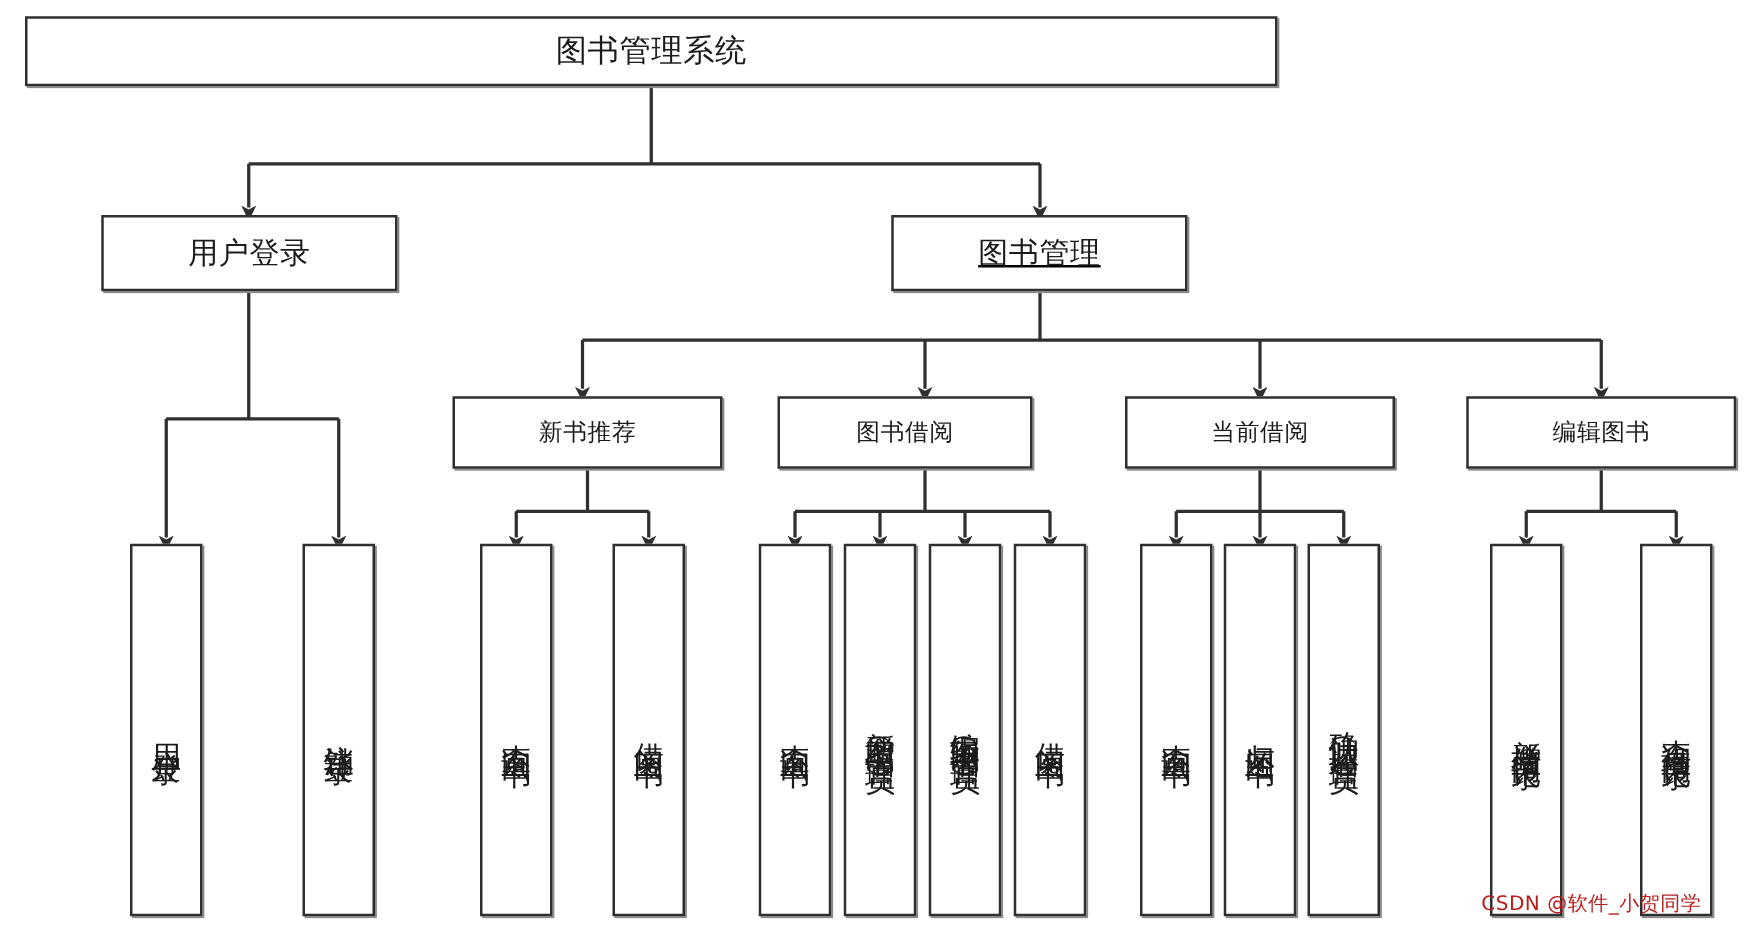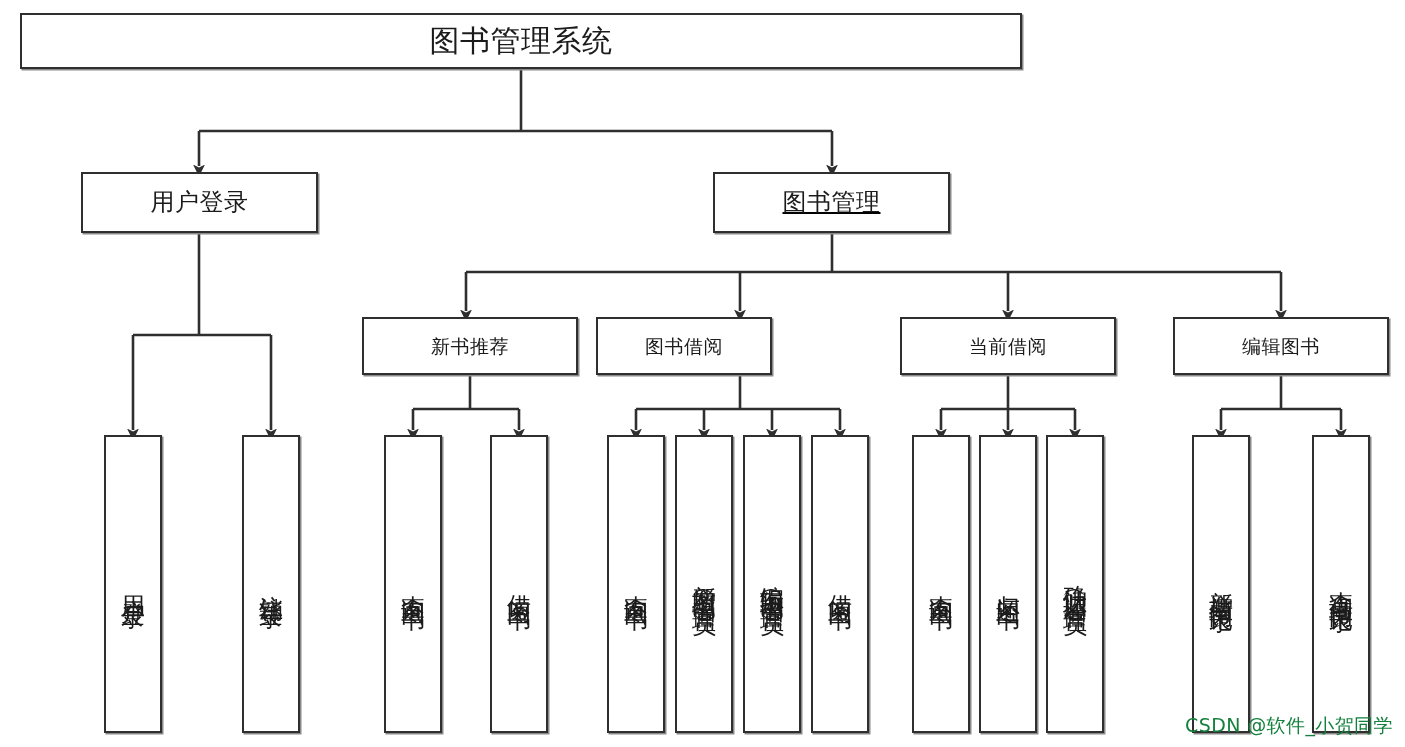--- a/index.html
+++ b/index.html
@@ -39,21 +39,21 @@
   }
   .node-label {
     color: #1b1b1b;
     text-align: center;
     line-height: 1.18;
     white-space: nowrap;
     letter-spacing: 0.5px;
   }
   
   .node.level-1 .node-label {
-    font-size: 30px;
+    font-size: 25px;
   }
   
   .node.level-2 .node-label {
     font-size: 24px;
   }
   
   .node.level-3 .node-label {
     font-size: 19px;
   }
   
@@ -67,22 +67,22 @@
     font-size: 24px;
     line-height: 1.0;
     letter-spacing: 4px;
     white-space: normal;
     max-height: 282px;
   }
   .watermark {
     position: absolute;
     left: 1185px;
     top: 713px;
-    font-size: 19px;
-    color: #15803d;
+    font-size: 16px;
+    color: #b91c1c;
     white-space: nowrap;
     z-index: 5;
     letter-spacing: 0.4px;
   }
 </style>
 </head>
 <body>
 
 <div id="diagram-root">
 
@@ -145,21 +145,21 @@
   </div>
 
   <div class="node level-2" style="left:713px; top:172px; width:237px; height:61px;text-decoration:underline;">
     <span class="node-label">图书管理</span>
   </div>
 
   <div class="node level-3" style="left:362px; top:317px; width:216px; height:58px;">
     <span class="node-label">新书推荐</span>
   </div>
 
-  <div class="node level-3" style="left:596px; top:317px; width:176px; height:58px;">
+  <div class="node level-3" style="left:622px; top:317px; width:204px; height:58px;">
     <span class="node-label">图书借阅</span>
   </div>
 
   <div class="node level-3" style="left:900px; top:317px; width:216px; height:58px;">
     <span class="node-label">当前借阅</span>
   </div>
 
   <div class="node level-3" style="left:1173px; top:317px; width:216px; height:58px;">
     <span class="node-label">编辑图书</span>
   </div>

